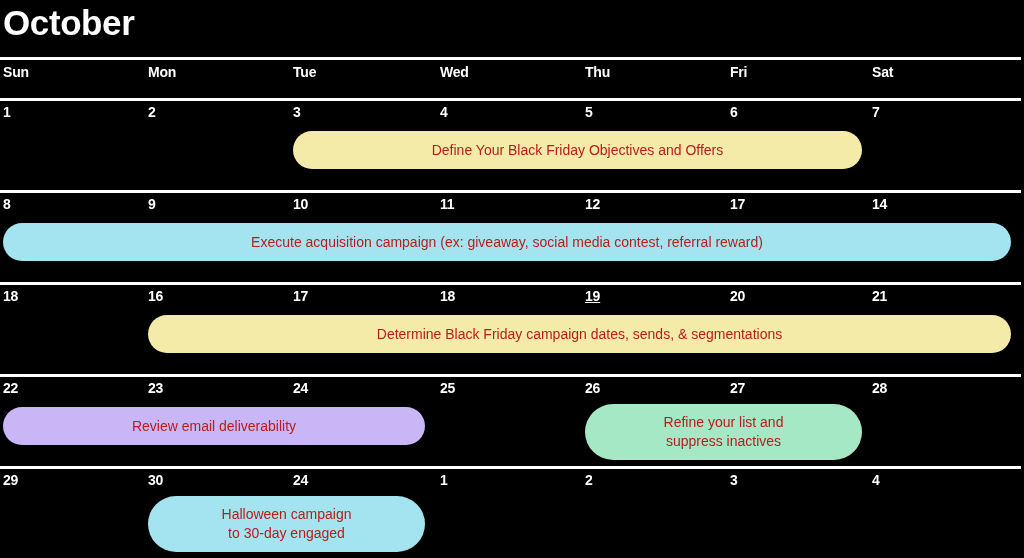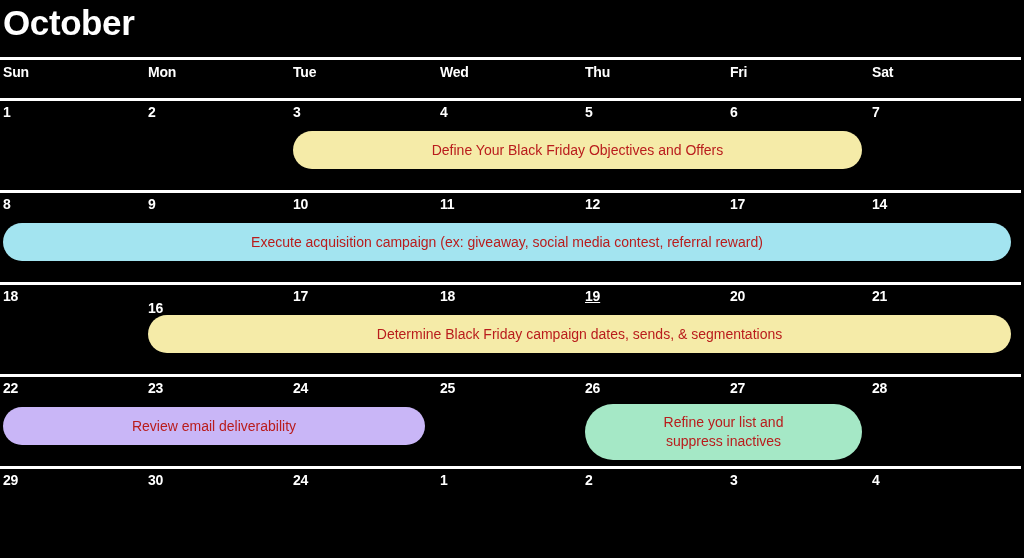--- a/index.html
+++ b/index.html
@@ -142,21 +142,21 @@
         <div class="daynum" style="left: 148px;">9</div>
         <div class="daynum" style="left: 293px;">10</div>
         <div class="daynum" style="left: 440px;">11</div>
         <div class="daynum" style="left: 585px;">12</div>
         <div class="daynum" style="left: 730px;">17</div>
         <div class="daynum" style="left: 872px; text-align: center;">14</div>
         <div class="pill pill-1line" style="left: 3px; width: 1008px; top: 33px; background: rgb(163, 228, 240);">Execute acquisition campaign (ex: giveaway, social media contest, referral reward)</div>
       </div>
       <div class="week" style="top: 282px;">
         <div class="daynum" style="left: 3px;">18</div>
-        <div class="daynum" style="left: 148px; margin-top: 12px;">16</div>
+        <div class="daynum" style="left: 148px;">16</div>
         <div class="daynum" style="left: 293px;">17</div>
         <div class="daynum" style="left: 440px;">18</div>
         <div class="daynum" style="left: 585px; text-decoration: underline;">19</div>
         <div class="daynum" style="left: 730px;">20</div>
         <div class="daynum" style="left: 872px;">21</div>
         <div class="pill pill-1line" style="left: 148px; width: 863px; top: 33px; background: rgb(245, 235, 168);">Determine Black Friday campaign dates, sends, &amp; segmentations</div>
       </div>
       <div class="week" style="top: 374px; padding-left: 44px;">
         <div class="daynum" style="left: 3px;">22</div>
         <div class="daynum" style="left: 148px;">23</div>
@@ -170,16 +170,18 @@
 suppress inactives</div>
       </div>
       <div class="week" style="top: 466px;">
         <div class="daynum" style="left: 3px;">29</div>
         <div class="daynum" style="left: 148px;">30</div>
         <div class="daynum" style="left: 293px;">24</div>
         <div class="daynum" style="left: 440px;">1</div>
         <div class="daynum" style="left: 585px;">2</div>
         <div class="daynum" style="left: 730px;">3</div>
         <div class="daynum" style="left: 872px;">4</div>
+        <div class="pill pill-2line" style="left: 148px; width: 277px; top: 30px; background: rgb(163, 228, 240);">Halloween campaign
+to 30-day engaged</div>
       </div>
     </div>
 
 </div>
 
 </body></html>

